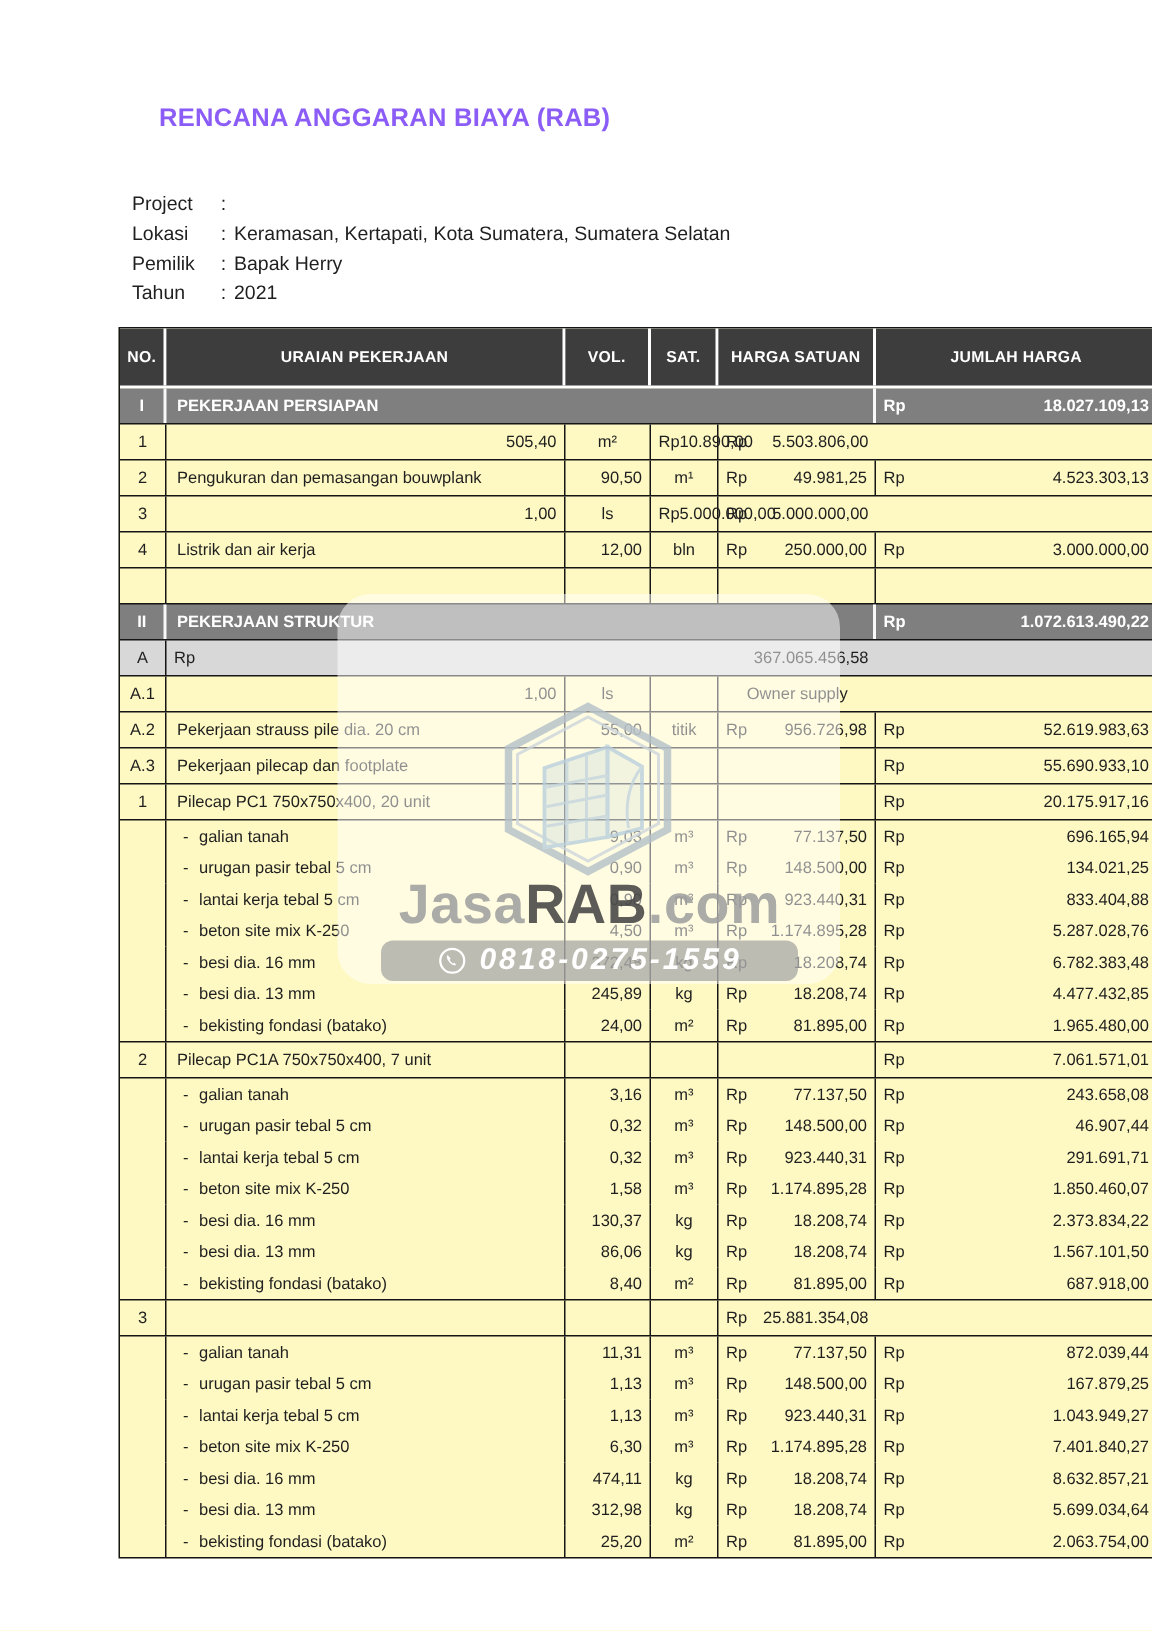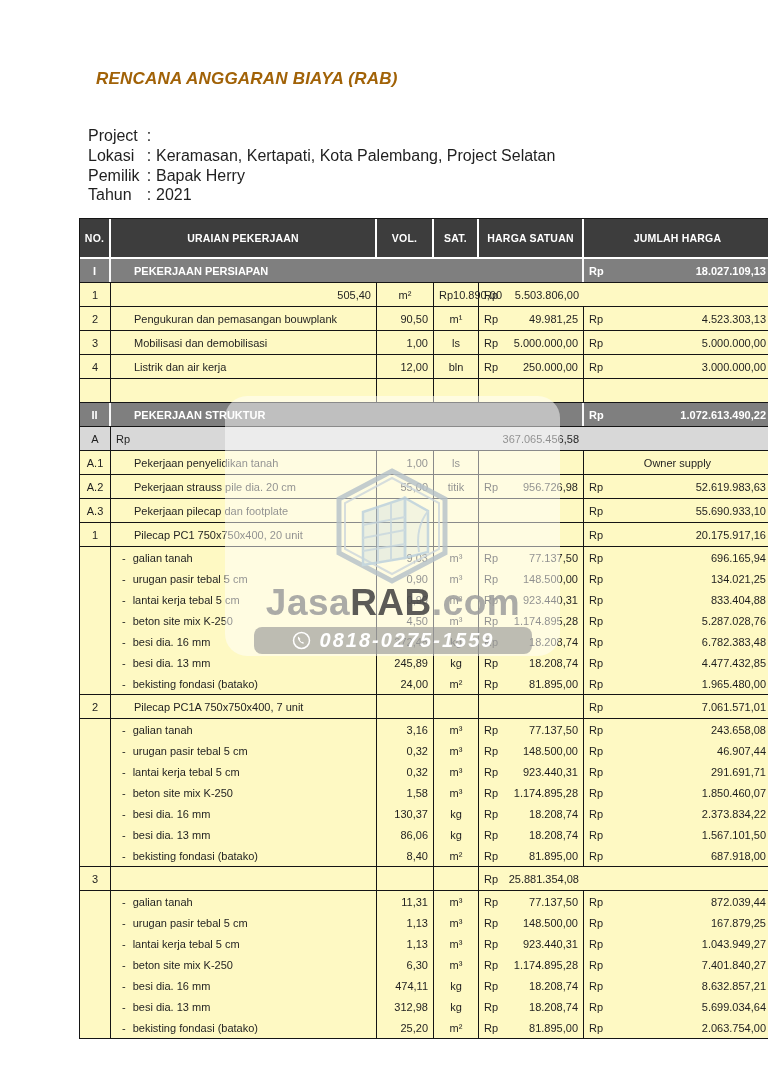--- a/index.html
+++ b/index.html
@@ -2,24 +2,24 @@
 <html><head>
 <meta charset="utf-8">
 <style>
   * { box-sizing: border-box; }
   html,body { margin:0; padding:0; }
   body {
     width:768px; height:1087px; background:#ffffff; position:relative;
     font-family:"Liberation Sans", sans-serif; color:#1f1f1f; overflow:hidden;
   }
   .doc-title {
-    position:absolute; left:96px; top:69px;
-    font-size:17px; font-weight:bold; letter-spacing:.2px; color:#a16207;font-style:italic;
-  }
-  .meta { position:absolute; left:88px; top:126px; font-size:16px; }
+    position:absolute; left:106px; top:69px;
+    font-size:17px; font-weight:bold; letter-spacing:.2px; color:#8b5cf6;
+  }
+  .meta { position:absolute; left:88px; top:126px; font-size:13px; }
   .meta-row { display:grid; grid-template-columns:54px 14px auto; line-height:19.8px; }
   .m-colon { text-align:center; }
 
   
   .rab-table {
     position:absolute; left:79px; top:218px; width:693px;
     border:1.5px solid #151515; font-size:11px; background:#fef9c3;
   }
   .thead {
     display:grid; grid-template-columns:31px 266px 57px 45px 105px 1fr;
@@ -39,21 +39,21 @@
     display:grid; grid-template-columns:31px 266px 57px 45px 105px 1fr;
     min-height:23px;
   }
   .t-row.wide { grid-template-columns:31px 473px 1fr; }
   .cell {
     border-right:1px solid #151515; display:flex; align-items:center;
     padding:0 5px; min-height:inherit;
   }
   .cell:last-child { border-right:none; }
   .c-no   { justify-content:center; padding:0 2px; }
-  .c-desc { padding-left:23px; }
+  .c-desc { padding-left:7px; }
   .c-vol  { justify-content:flex-end; }
   .c-sat  { justify-content:center; padding:0 2px; }
   .c-money{ justify-content:space-between; }
   .c-center{ justify-content:center; }
 
   .section { background:#7f7f7f; color:#ffffff; font-weight:bold; min-height:23px; }
   .section .cell { border-right:2px solid rgba(255,255,255,.95); }
   .section .cell:last-child { border-right:none; }
   .subsection { background:#d8d8d8; min-height:23px; }
   .bold { font-weight:normal; }
@@ -91,21 +91,21 @@
 <div class="doc-title">RENCANA ANGGARAN BIAYA (RAB)</div>
 
 <div class="meta">
     <div class="meta-row">
       <span class="m-label">Project</span>
       <span class="m-colon">:</span>
     </div>
     <div class="meta-row">
       <span class="m-label">Lokasi</span>
       <span class="m-colon">:</span>
-      <span class="m-value">Keramasan, Kertapati, Kota Palembang, Project Selatan</span>
+      <span class="m-value">Keramasan, Kertapati, Kota Sumatera, Sumatera Selatan</span>
     </div>
     <div class="meta-row">
       <span class="m-label">Pemilik</span>
       <span class="m-colon">:</span>
       <span class="m-value">Bapak Herry</span>
     </div>
     <div class="meta-row">
       <span class="m-label">Tahun</span>
       <span class="m-colon">:</span>
       <span class="m-value">2021</span>
@@ -152,21 +152,20 @@
           <span class="cur">Rp</span>
           <span class="val">49.981,25</span>
         </div>
         <div class="cell c-money">
           <span class="cur">Rp</span>
           <span class="val">4.523.303,13</span>
         </div>
       </div>
       <div class="t-row">
         <div class="cell c-no">3</div>
-        <div class="cell c-desc">Mobilisasi dan demobilisasi</div>
         <div class="cell c-vol">1,00</div>
         <div class="cell c-sat">ls</div>
         <div class="cell c-money">
           <span class="cur">Rp</span>
           <span class="val">5.000.000,00</span>
         </div>
         <div class="cell c-money">
           <span class="cur">Rp</span>
           <span class="val">5.000.000,00</span>
         </div>
@@ -203,21 +202,20 @@
       </div>
       <div class="t-row wide subsection">
         <div class="cell c-no">A</div>
         <div class="cell c-money">
           <span class="cur">Rp</span>
           <span class="val">367.065.456,58</span>
         </div>
       </div>
       <div class="t-row">
         <div class="cell c-no">A.1</div>
-        <div class="cell c-desc">Pekerjaan penyelidikan tanah</div>
         <div class="cell c-vol">1,00</div>
         <div class="cell c-sat">ls</div>
         <div class="cell c-money"></div>
         <div class="cell c-center">Owner supply</div>
       </div>
       <div class="t-row">
         <div class="cell c-no">A.2</div>
         <div class="cell c-desc">Pekerjaan strauss pile dia. 20 cm</div>
         <div class="cell c-vol">55,00</div>
         <div class="cell c-sat">titik</div>

